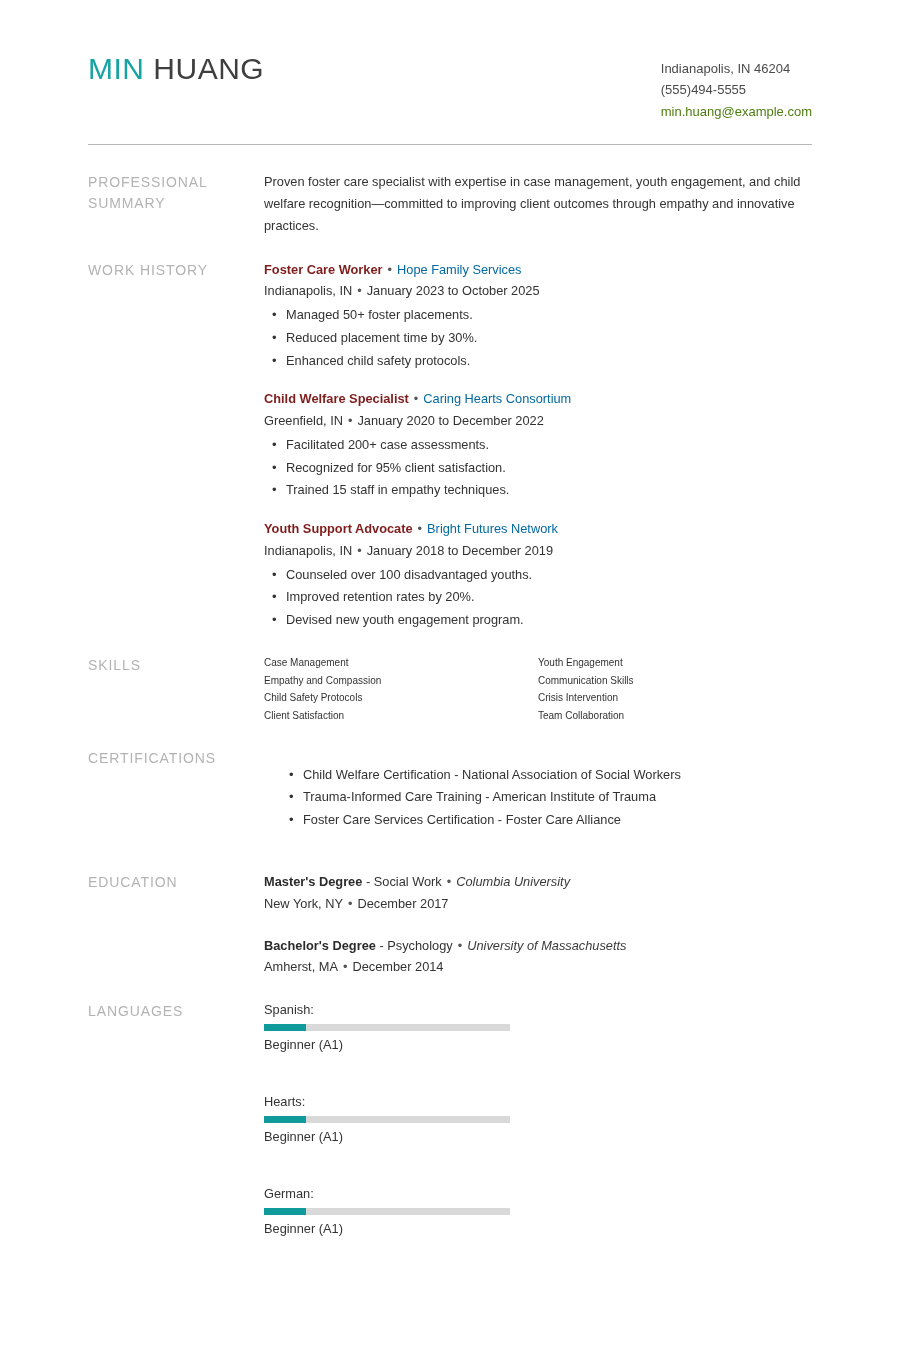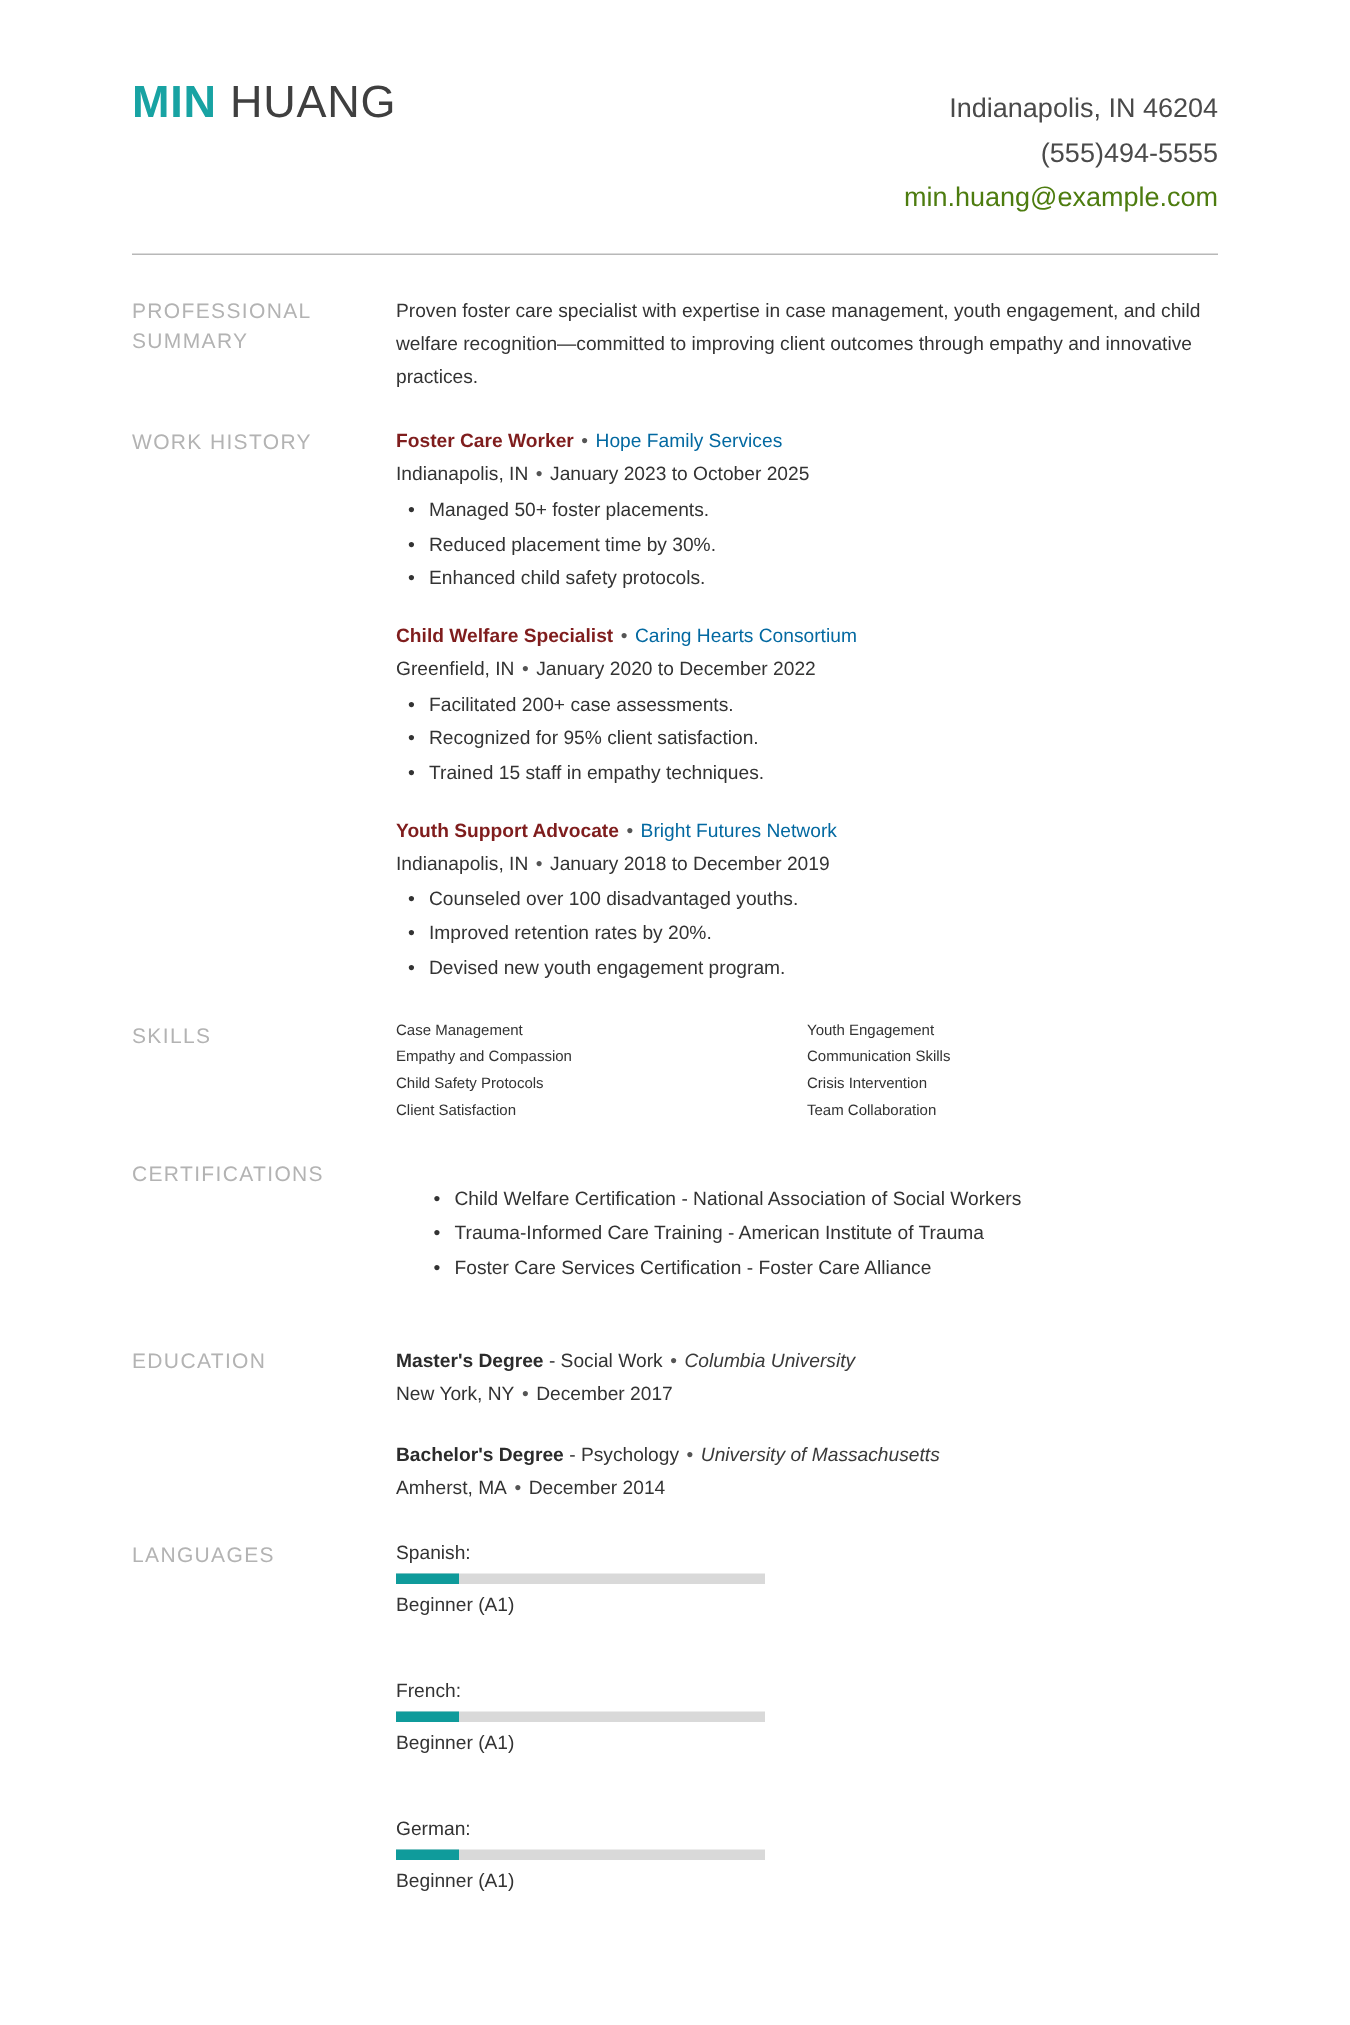--- a/index.html
+++ b/index.html
@@ -30,30 +30,29 @@
     padding-bottom: 22px;
   }
   .name {
     font-size: 30px;
     letter-spacing: 0.5px;
     line-height: 1.1;
     white-space: nowrap;
   }
   .name .first {
     color: #18a3a3;
-    font-weight: 700;
+    font-weight: 400;
     margin-top: 19px;
   }
   .name .last {
     color: #3f3f3f;
     font-weight: 400;
   }
   .contact {
-    text-align: right;
-    font-size: 18px;
+    font-size: 13px;
     line-height: 1.65;
     color: #4a4a4a;
     padding-top: 6px;
   }
   .contact .email {
     color: #18a3a3;
     text-decoration: none;
   }
   .rule {
     border-top: 1px solid #b8b8b8;
@@ -348,21 +347,21 @@
 
         <div class="lang-item">
           <div class="lang-name">Spanish:</div>
           <div class="lang-bar" style="background: rgb(217, 217, 217);">
             <div class="fill" style="width: 17%; background: rgb(15, 155, 155);"></div>
           </div>
           <div class="lang-level">Beginner (A1)</div>
         </div>
 
         <div class="lang-item">
-          <div class="lang-name">French:</div>
+          <div class="lang-name">Hearts:</div>
           <div class="lang-bar" style="background: rgb(217, 217, 217);">
             <div class="fill" style="width: 17%; background: rgb(15, 155, 155);"></div>
           </div>
           <div class="lang-level">Beginner (A1)</div>
         </div>
 
         <div class="lang-item">
           <div class="lang-name">German:</div>
           <div class="lang-bar" style="background: rgb(217, 217, 217);">
             <div class="fill" style="width: 17%; background: rgb(15, 155, 155);"></div>

